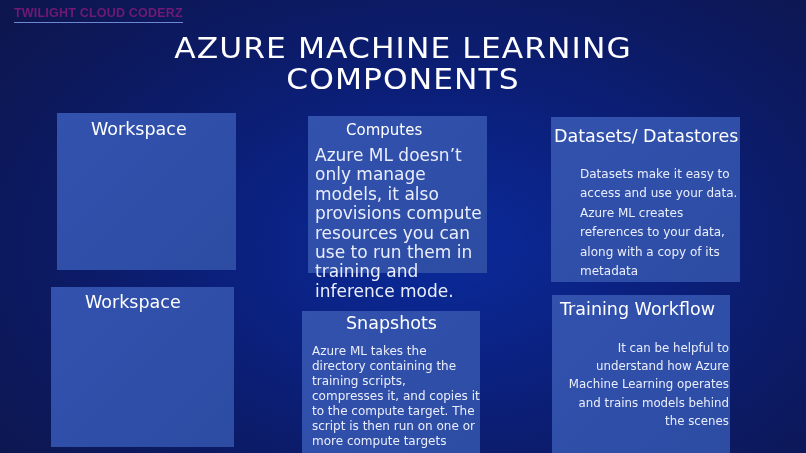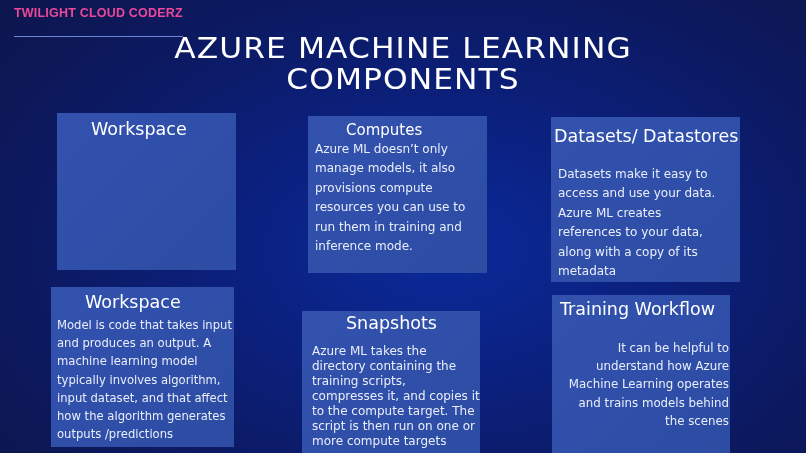--- a/index.html
+++ b/index.html
@@ -16,22 +16,22 @@
       color: #ffffff;
     }
     .brand {
       position: absolute;
       left: 14px;
       top: 6px;
       font-family: "Liberation Sans", sans-serif;
       font-weight: bold;
       font-size: 12.5px;
       letter-spacing: 0.2px;
-      color: #ec4899;
-      padding-bottom: 16px;
+      color: #701a75;
+      padding-bottom: 2px;
       border-bottom: 1px solid #6f86d6;
     }
     .title {
       position: absolute;
       left: 0;
       top: 33px;
       width: 806px;
       text-align: center;
       font-family: "DejaVu Sans", sans-serif;
       font-weight: normal;
@@ -71,31 +71,30 @@
   <div>AZURE MACHINE LEARNING</div>
   <div>COMPONENTS</div>
 </div>
 
 <div class="card" style="left:57px; top:113px; width:179px; height:157px;">
   <div class="card-title" style="position:absolute; left:34px; top:6px; font-size:17.5px;">Workspace</div>
 </div>
 
 <div class="card" style="left:308px; top:116px; width:179px; height:157px;">
   <div class="card-title" style="position:absolute; left:38px; top:5px; font-size:15px;">Computes</div>
-  <div class="card-body" style="position:absolute; left:7px; top:24px; width:170px; font-size:12px; line-height:19.4px;">Azure ML doesn’t only manage models, it also provisions compute resources you can use to run them in training and inference mode.</div>
+  <div class="card-body" style="position:absolute; left:7px; top:30px; width:170px; font-size:17px; line-height:19.4px;">Azure ML doesn’t only manage models, it also provisions compute resources you can use to run them in training and inference mode.</div>
 </div>
 
 <div class="card" style="left:551px; top:117px; width:189px; height:165px;">
   <div class="card-title" style="position:absolute; left:3px; top:9px; font-size:17.5px;">Datasets/ Datastores</div>
-  <div class="card-body" style="position:absolute; left:7px; top:48px; width:170px; font-size:12px; line-height:19.4px;">Datasets make it easy to access and use your data. Azure ML creates references to your data, along with a copy of its metadata</div>
+  <div class="card-body" style="position:absolute; left:29px; top:48px; width:170px; font-size:12px; line-height:19.4px;">Datasets make it easy to access and use your data. Azure ML creates references to your data, along with a copy of its metadata</div>
 </div>
 
 <div class="card" style="left:51px; top:287px; width:183px; height:160px;">
   <div class="card-title" style="position:absolute; left:34px; top:5px; font-size:17.5px;">Workspace</div>
-  <div class="card-body" style="position:absolute; left:6px; top:29px; width:178px; font-size:11.6px; line-height:18.2px;">Model is code that takes input and produces an output. A machine learning model typically involves algorithm, input dataset, and that affect how the algorithm generates outputs /predictions</div>
 </div>
 
 <div class="card" style="left:302px; top:311px; width:178px; height:160px;">
   <div class="card-title" style="position:absolute; left:44px; top:2px; font-size:17.5px;">Snapshots</div>
   <div class="card-body" style="position:absolute; left:10px; top:33px; width:168px; font-size:12px; line-height:15px;">Azure ML takes the directory containing the training scripts, compresses it, and copies it to the compute target. The script is then run on one or more compute targets</div>
 </div>
 
 <div class="card" style="left:552px; top:295px; width:178px; height:158px;">
   <div class="card-title" style="position:absolute; left:8px; top:4px; font-size:17.5px;">Training Workflow</div>
   <div class="card-body" style="position:absolute; left:7px; top:44px; width:170px; font-size:11.8px; line-height:18.2px;text-align:right;">It can be helpful to understand how Azure Machine Learning operates and trains models behind the scenes</div>

